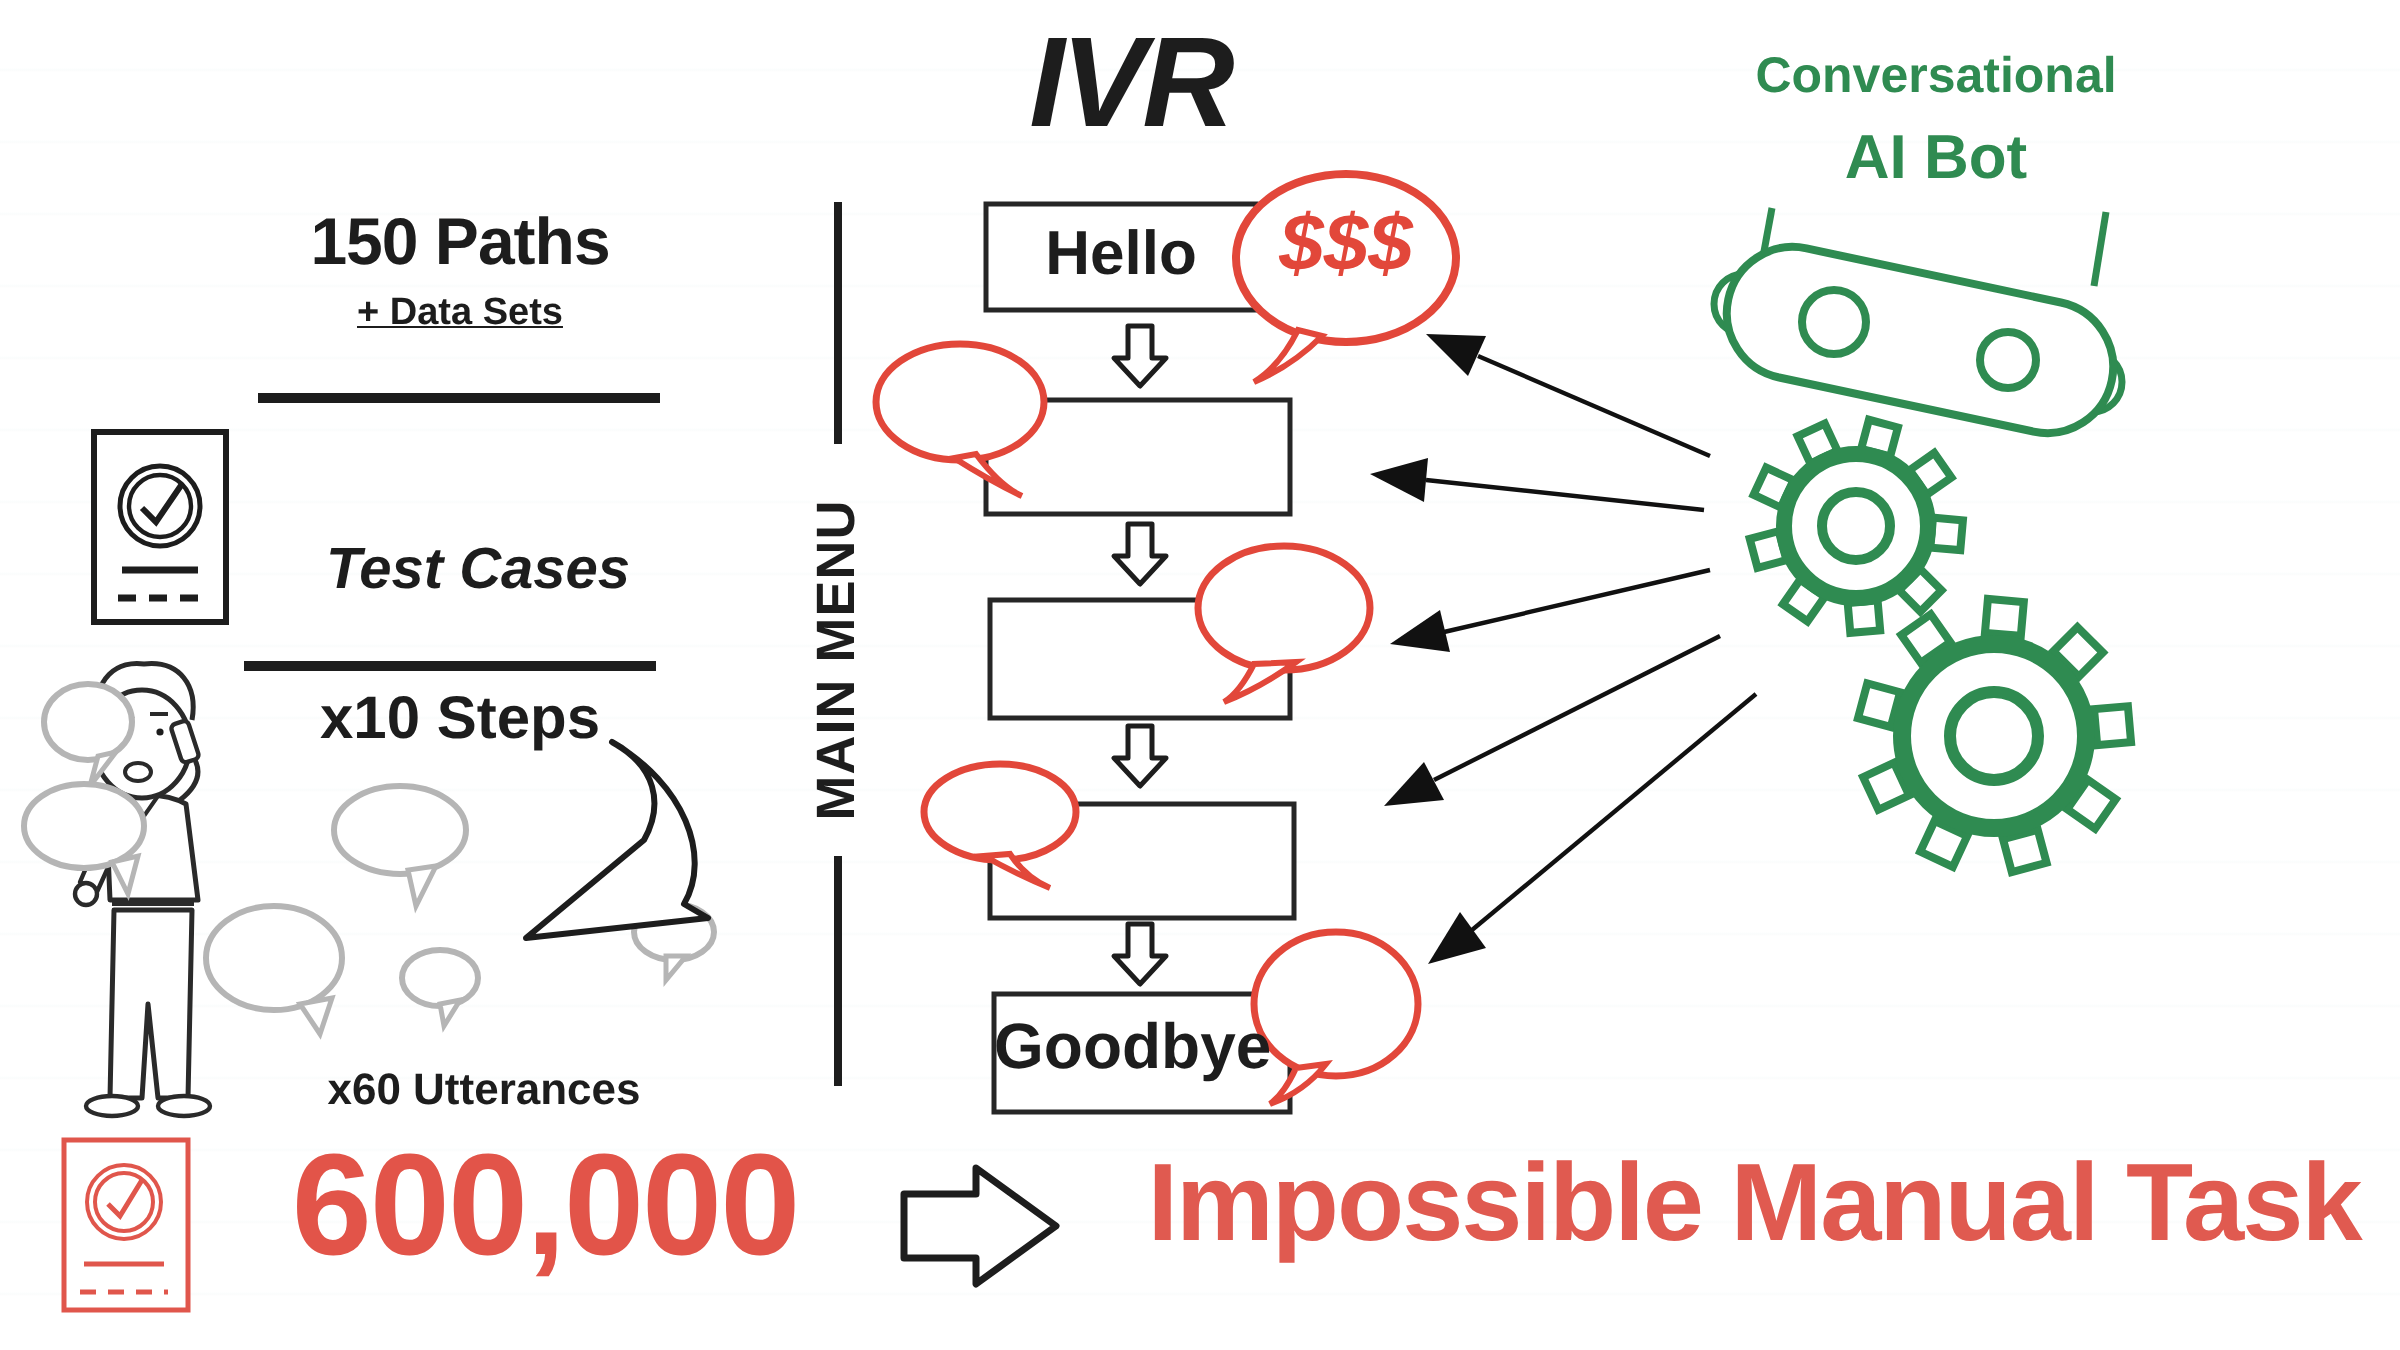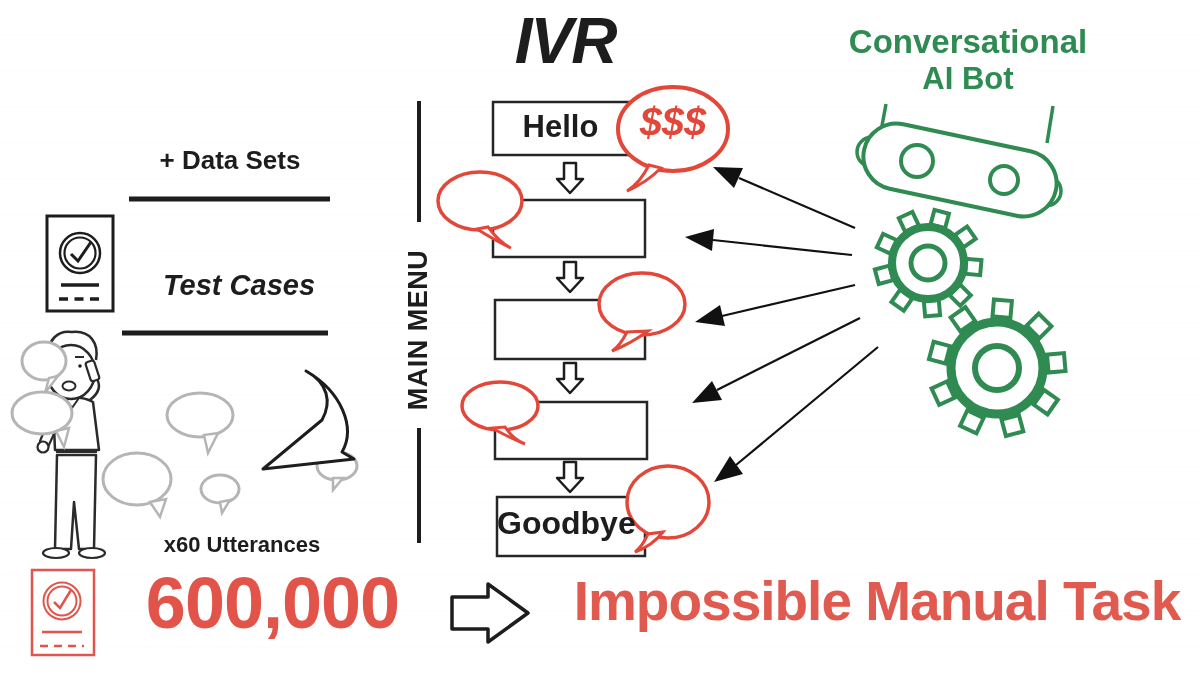--- a/index.html
+++ b/index.html
@@ -8,33 +8,33 @@
     background:#ffffff;
     background-image:repeating-linear-gradient(180deg,#ffffff 0px,#ffffff 34px,#fafcfc 35px,#ffffff 36px);
     font-family:"Liberation Sans", sans-serif;color:#1d1d1d;
   }
   .abs{position:absolute;line-height:1.05;}
   .ctr{text-align:center;}
   .b{font-weight:bold;}
   svg.layer{position:absolute;left:0;top:0;}
   
   .t-paths{left:128px;top:104px;width:204px;font-size:33px;letter-spacing:-0.5px;}
-  .t-datasets{left:128px;top:147px;width:204px;font-size:26px;}
+  .t-datasets{left:128px;top:147px;width:204px;font-size:19px;text-decoration:underline;}
   .t-1000{left:128px;top:205px;width:204px;font-size:61px;letter-spacing:1px;}
   .t-testcases{left:128px;top:270px;width:222px;font-size:29px;font-style:italic;}
   .t-steps{left:128px;top:344px;width:204px;font-size:30px;}
   .t-utter{left:108px;top:533px;width:268px;font-size:22px;}
   
   .t-ivr{left:485px;top:8px;width:160px;font-size:64px;letter-spacing:-2px;font-style:italic;}
   .t-mainmenu{left:326px;top:313px;width:190px;height:34px;font-size:27px;letter-spacing:0.5px;transform:rotate(-90deg);}
   .t-node0{left:493px;top:111px;width:135px;font-size:31px;text-align:center;}
   .t-node4{left:497px;top:507px;width:132px;font-size:32px;}
   .t-dollars{left:627px;top:101px;width:92px;font-size:40px;font-style:italic;color:#e2473a;}
   
-  .t-conv1{left:840px;top:25px;width:256px;font-size:33px;color:#2f8b51;}
+  .t-conv1{left:840px;top:25px;width:256px;font-size:25px;color:#2f8b51;}
   .t-conv2{left:840px;top:63px;width:256px;font-size:31px;color:#2f8b51;}
   
   .t-total{left:100px;top:566px;width:345px;font-size:72px;letter-spacing:-1px;color:#e25449;white-space:nowrap;}
   .t-impossible{left:552px;top:573px;width:650px;font-size:55px;letter-spacing:-1px;color:#e05a50;white-space:nowrap;}
 </style>
 </head>
 <body>
 
 <div class="canvas">
 
@@ -189,22 +189,24 @@
       <path d="M54,602 L60,608 L71,590" stroke-width="2.5"></path>
       <line x1="42" y1="632" x2="82" y2="632" stroke-width="2.5"></line>
       <line x1="40" y1="646" x2="84" y2="646" stroke-width="2.5" stroke-dasharray="8 6"></line>
     </g>
 
     <g>
       <path d="M452,597 L488,597 L488,584 L528,613 L488,642 L488,629 L452,629 Z" fill="#ffffff" stroke="#1d1d1d" stroke-width="3.5" stroke-linejoin="round"></path>
     </g>
   </svg>
 
+  <div class="abs ctr b t-paths">150 Paths</div>
   <div class="abs ctr b t-datasets">+ Data Sets</div>
   <div class="abs ctr b t-testcases">Test Cases</div>
+  <div class="abs ctr b t-steps">x10 Steps</div>
   <div class="abs ctr b t-utter">x60 Utterances</div>
 
   <div class="abs ctr b t-ivr">IVR</div>
   <div class="abs ctr b t-mainmenu">MAIN MENU</div>
   <div class="abs ctr b t-node0">Hello</div>
   <div class="abs ctr b t-node4">Goodbye</div>
   <div class="abs ctr b t-dollars">$$$</div>
 
   <div class="abs ctr b t-conv1">Conversational</div>
   <div class="abs ctr b t-conv2">AI Bot</div>

